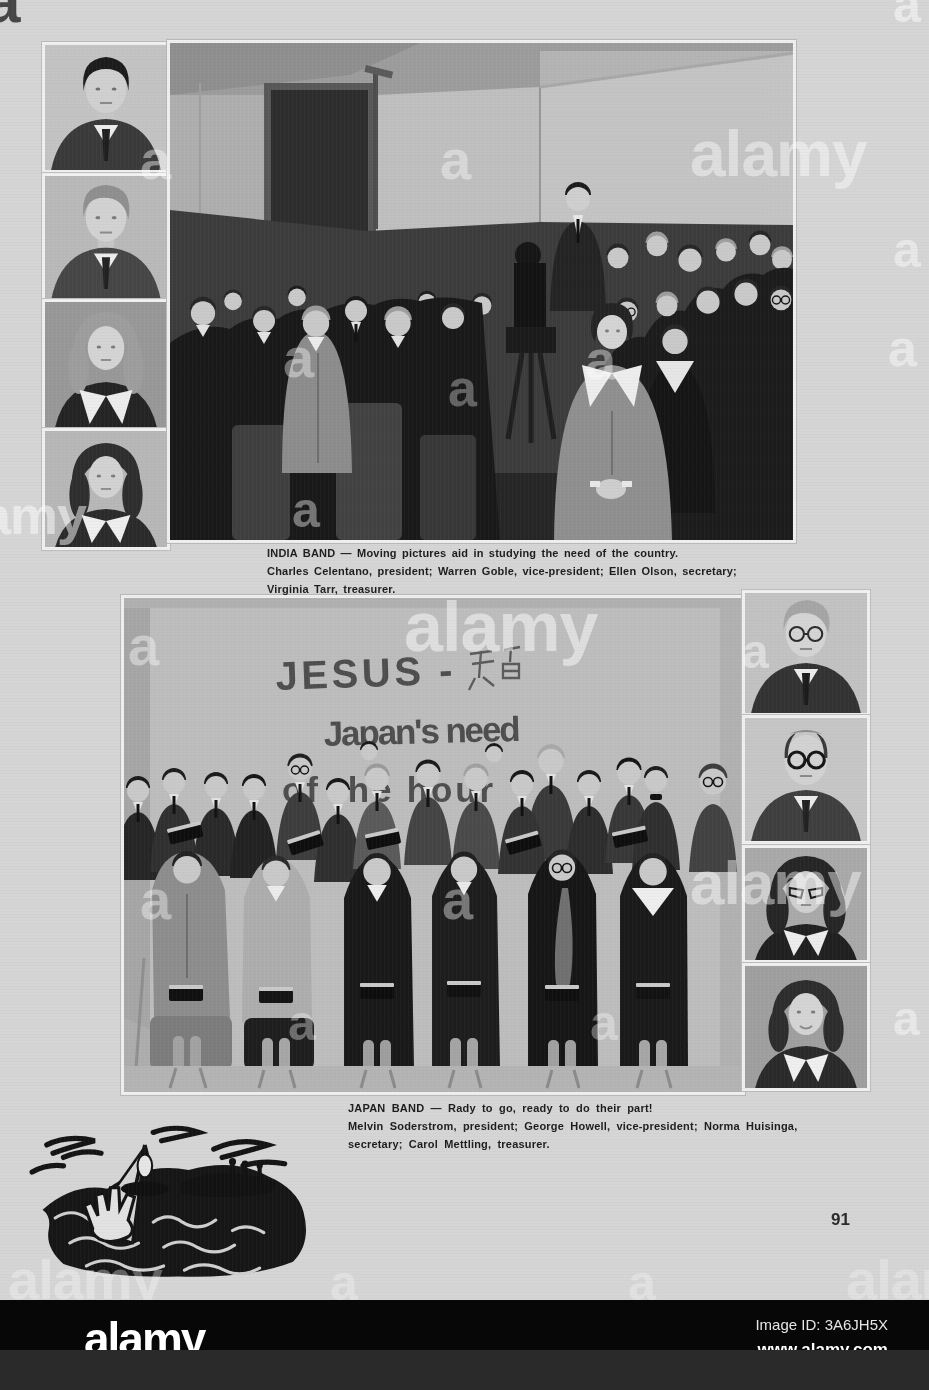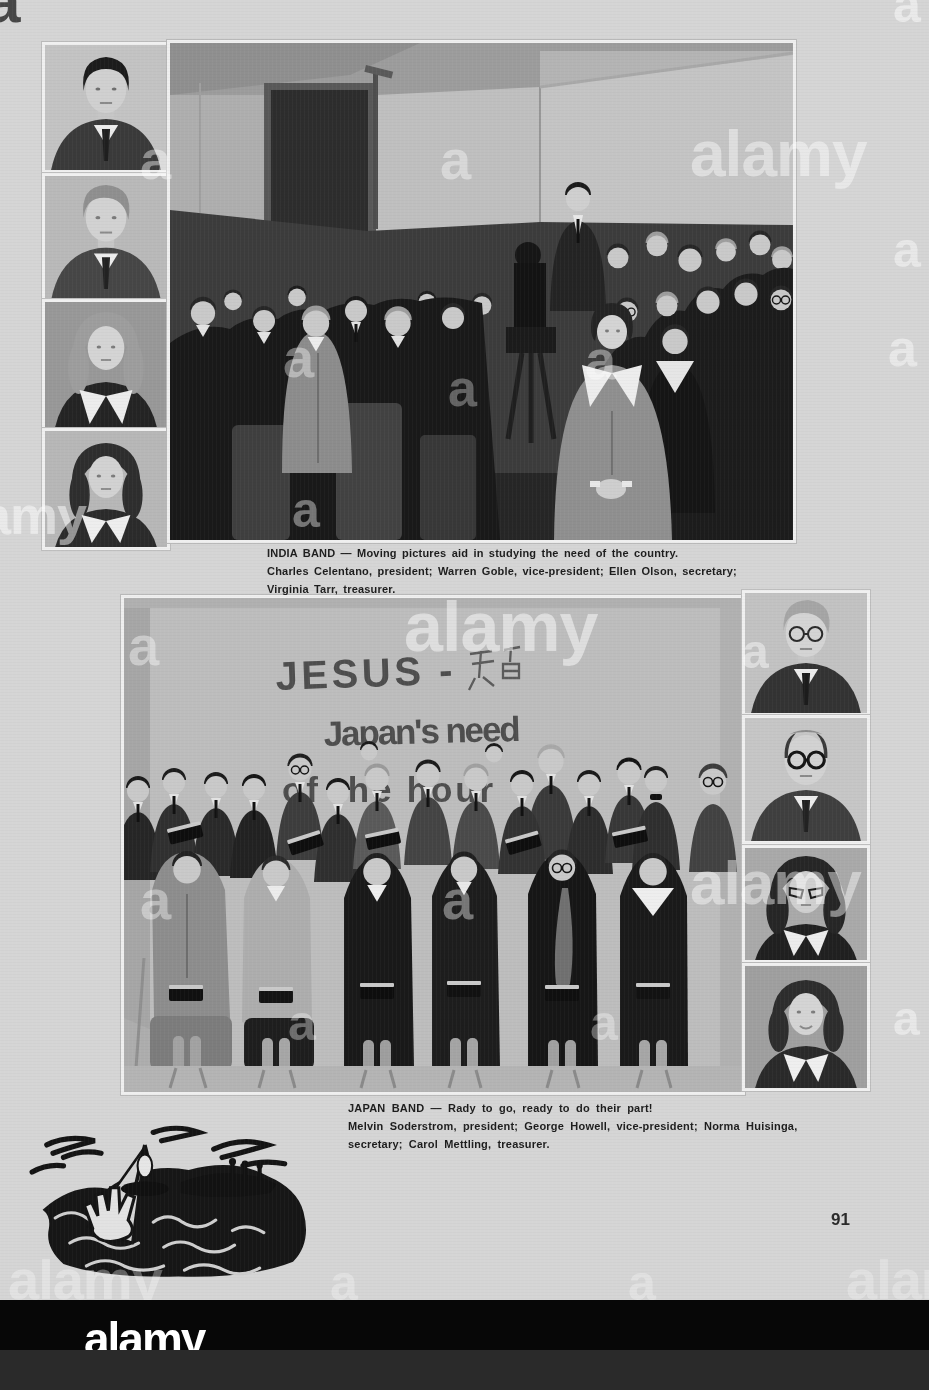--- a/index.html
+++ b/index.html
@@ -486,15 +486,19 @@
     <span class="wm" style="left:8px;top:1252px;font-size:56px;opacity:.32">alamy</span>
     <span class="wm" style="left:330px;top:1258px;font-size:50px;opacity:.3">a</span>
     <span class="wm" style="left:628px;top:1258px;font-size:50px;opacity:.3">a</span>
     <span class="wm" style="left:846px;top:1252px;font-size:56px;opacity:.28">alamy</span>
   </div>
 
   <div class="grain"></div>
 
   <div class="footer">
     <span class="logo">alamy</span>
+    <div class="fright">
+      <div class="fid">Image ID: 3A6JH5X</div>
+      <div class="furl">www.alamy.com</div>
+    </div>
   </div>
 
 </div>
 
 </body></html>

